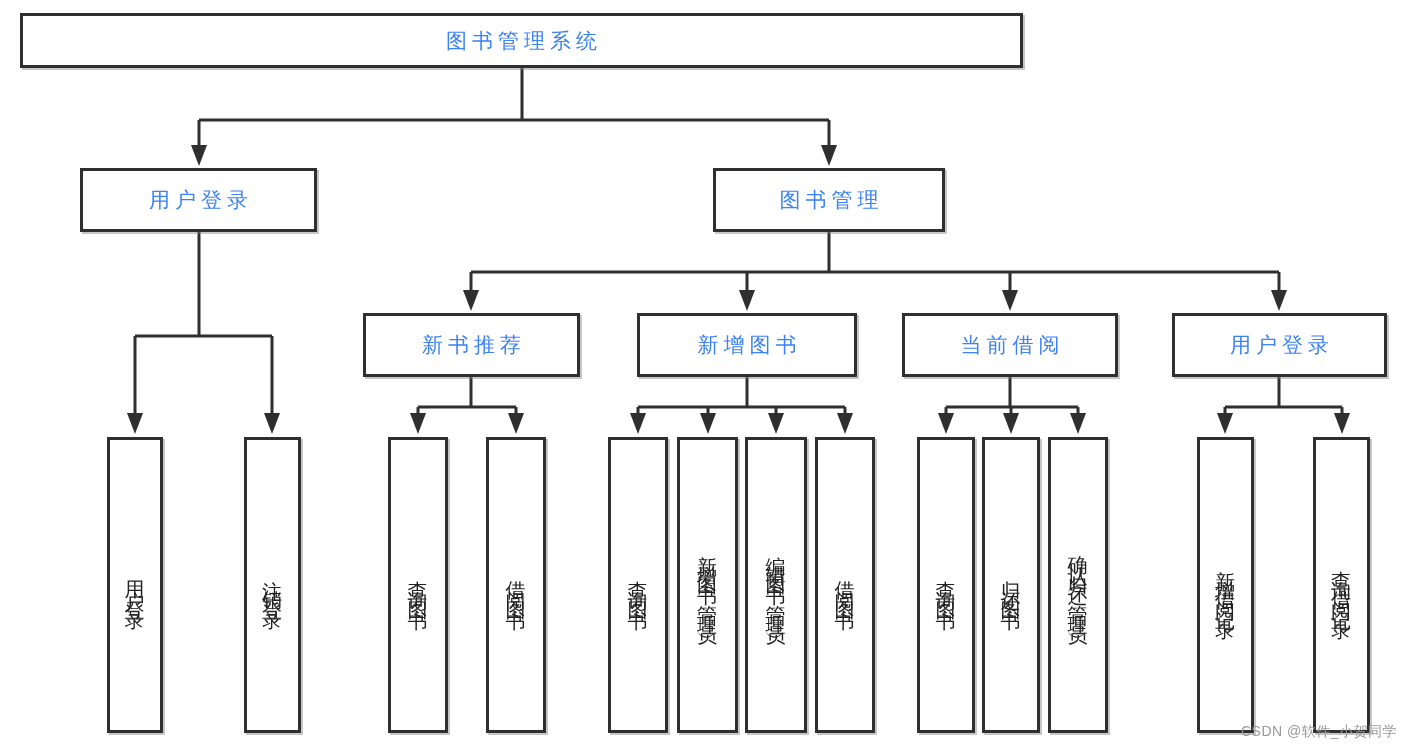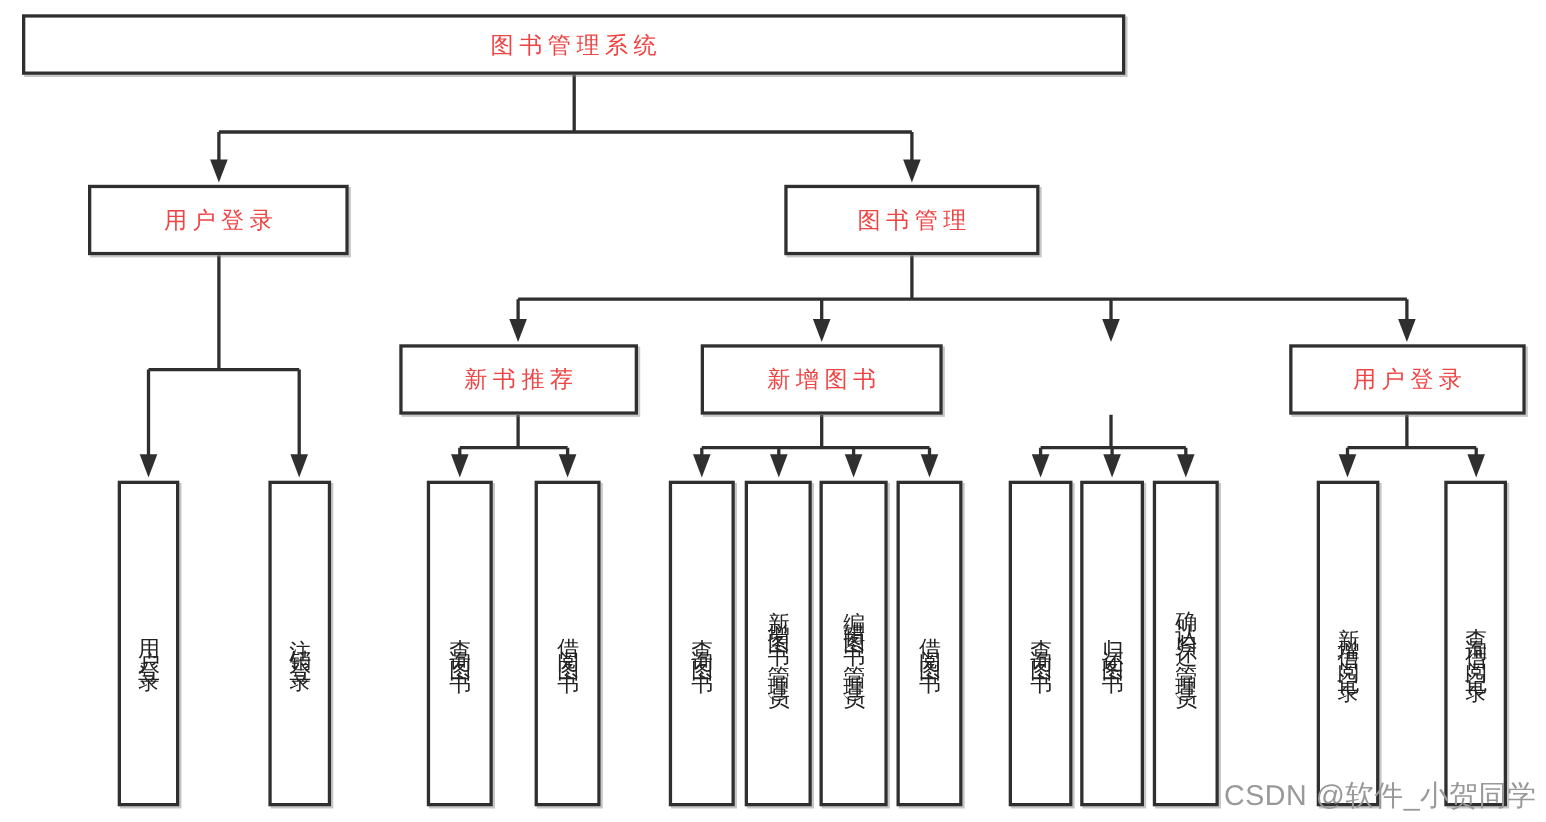--- a/index.html
+++ b/index.html
@@ -21,38 +21,38 @@
     align-items:center;
     justify-content:center;
     z-index:1;
     box-shadow:2px 2px 0 rgba(130,130,130,0.45);
   }
   .hbox .lbl{
     font-size:21px;
     letter-spacing:5px;
     text-indent:5px;
     white-space:nowrap;
-    color:#ef4444;
+    color:#3b82f6;
   }
   .vbox{
     writing-mode:vertical-rl;
     text-orientation:mixed;
   }
   .vbox .lbl{
     font-size:20px;
     letter-spacing:10px;
     line-height:1;
     color:#222222;
   }
   .watermark{
     position:absolute;
     right:8px;
     bottom:6px;
     z-index:2;
-    font-size:26px;
+    font-size:14px;
     letter-spacing:0.5px;
     color:#999999;
     white-space:nowrap;
   }
 </style>
 </head>
 <body>
 
 <div id="canvas">
 
@@ -124,20 +124,23 @@
   <div class="box hbox" style="left:713px;top:168px;width:232px;height:64px">
     <span class="lbl">图书管理</span>
   </div>
 
   <div class="box hbox" style="left:363px;top:313px;width:217px;height:64px">
     <span class="lbl">新书推荐</span>
   </div>
   <div class="box hbox" style="left:637px;top:313px;width:220px;height:64px">
     <span class="lbl">新增图书</span>
   </div>
+  <div class="box hbox" style="left:902px;top:313px;width:216px;height:64px">
+    <span class="lbl">当前借阅</span>
+  </div>
   <div class="box hbox" style="left:1172px;top:313px;width:215px;height:64px">
     <span class="lbl">用户登录</span>
   </div>
 
   <div class="box vbox" style="left:107px;top:437px;width:56px;height:296px">
     <span class="lbl">用户登录</span>
   </div>
   <div class="box vbox" style="left:244px;top:437px;width:57px;height:296px">
     <span class="lbl">注销登录</span>
   </div>

